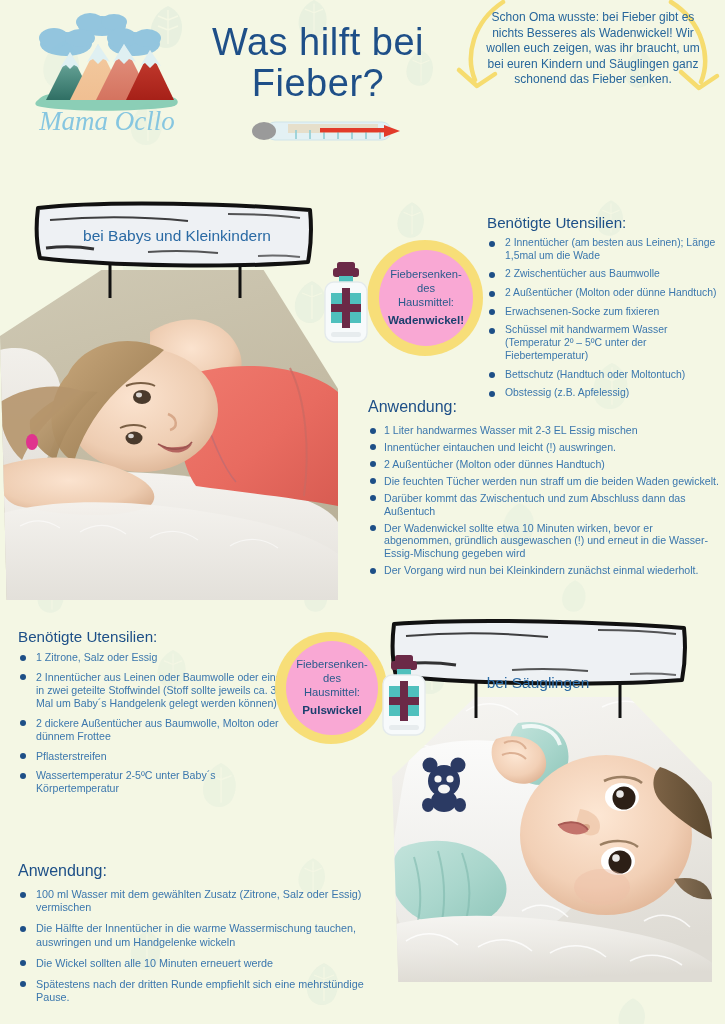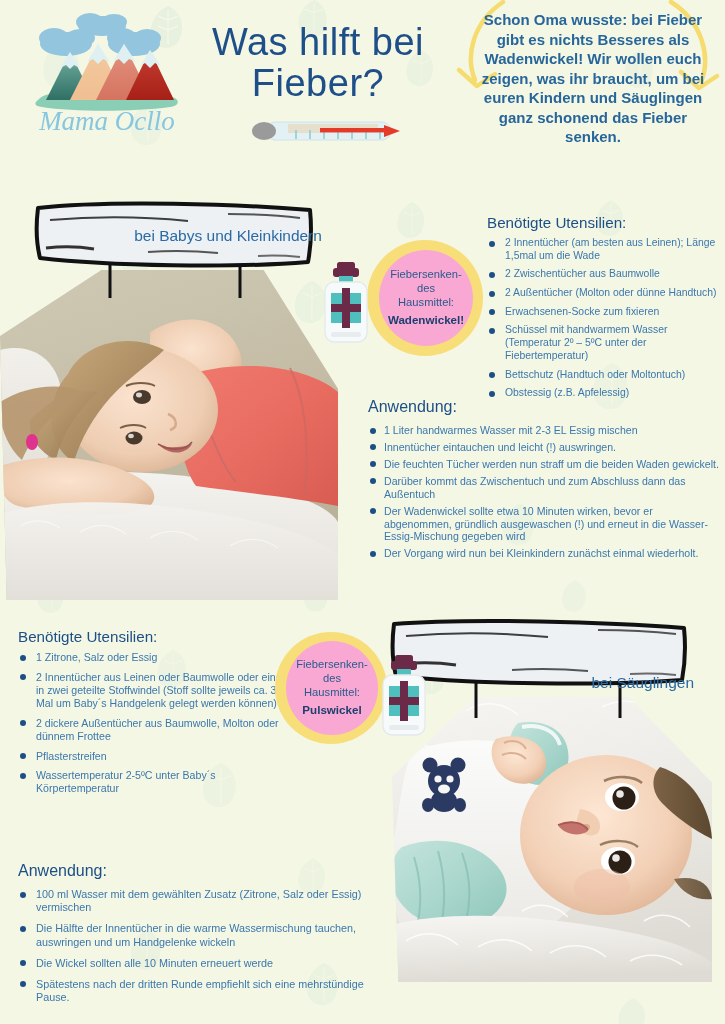--- a/index.html
+++ b/index.html
@@ -50,33 +50,33 @@
   
   .thermo { position: absolute; left: 248px; top: 112px; z-index: 4; }
 
   
   .intro-arrows { position: absolute; left: 455px; top: 0px; z-index: 2; }
   .intro-text {
     position: absolute;
     left: 477px; top: 10px;
     width: 232px;
     text-align: center;
-    font-size: 15px;
+    font-size: 12px;
     line-height: 1.30;
     color: #27669b;
-    font-weight: 700;
+    font-weight: 400;
     z-index: 5;
   }
 
   
   .sign { position: absolute; z-index: 6; }
   .sign .sign-label {
     position: absolute;
     width: 100%;
-    text-align: right;
+    text-align: center;
     font-size: 15.5px;
     color: #2a6aa4;
     z-index: 7;
   }
   #sign-top { left: 28px; top: 196px; width: 290px; height: 105px; }
   #sign-top .sign-label { top: 31px; left: 4px; }
   #sign-bottom { left: 382px; top: 614px; width: 312px; height: 108px; }
   #sign-bottom .sign-label { top: 29px; left: 0px; margin-top: 31px; }
 
   
@@ -459,20 +459,21 @@
       <li>Bettschutz (Handtuch oder Moltontuch)</li>
       <li>Obstessig (z.B. Apfelessig)</li>
     </ul>
   </div>
 
   <div class="section" id="sec-anw-top">
     <div class="sec-head">Anwendung:</div>
     <ul class="bullets">
       <li>1 Liter handwarmes Wasser mit 2-3 EL Essig mischen</li>
       <li>Innentücher eintauchen und leicht (!) auswringen.</li>
+      <li>2 Außentücher (Molton oder dünnes Handtuch)</li>
       <li>Die feuchten Tücher werden nun straff um die beiden Waden gewickelt.</li>
       <li>Darüber kommt das Zwischentuch und zum Abschluss dann das Außentuch</li>
       <li>Der Wadenwickel sollte etwa 10 Minuten wirken, bevor er abgenommen, gründlich ausgewaschen (!) und erneut in die Wasser-Essig-Mischung gegeben wird</li>
       <li>Der Vorgang wird nun bei Kleinkindern zunächst einmal wiederholt.</li>
     </ul>
   </div>
 
   <div class="section" id="sec-util-bottom">
     <div class="sec-head">Benötigte Utensilien:</div>
     <ul class="bullets">

